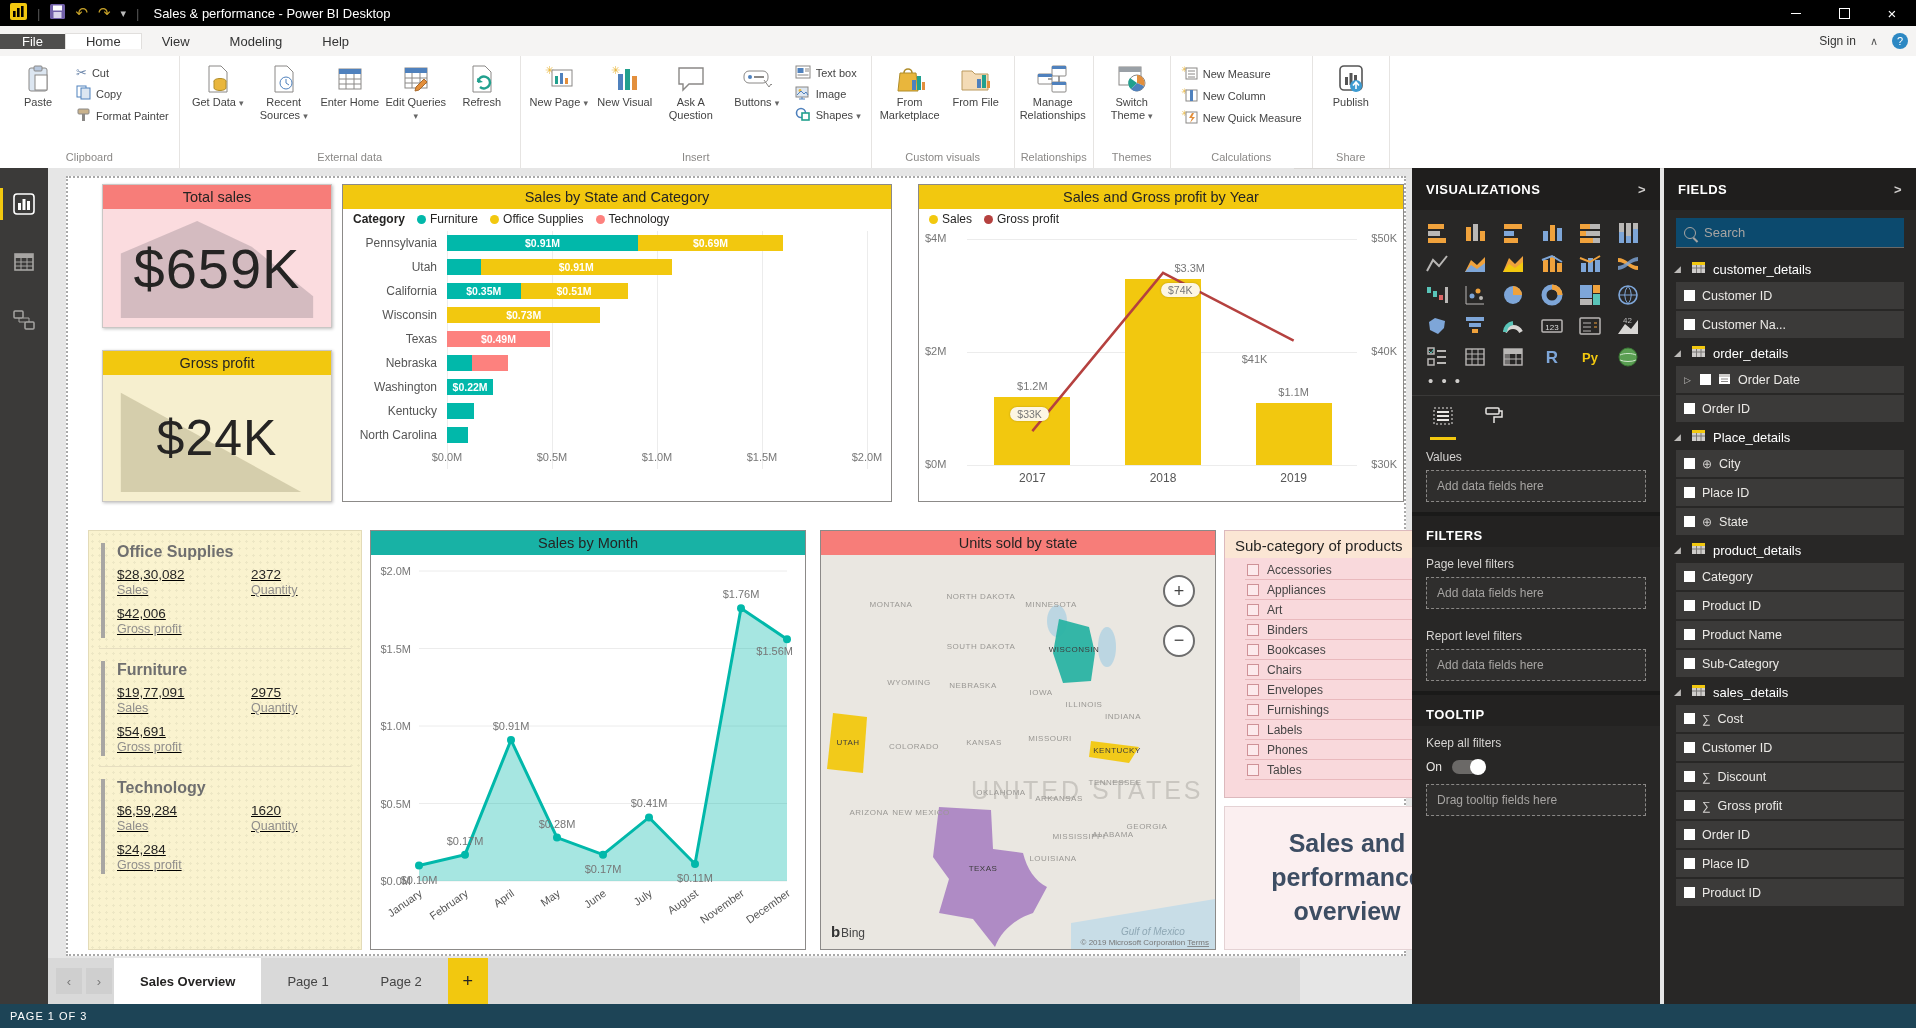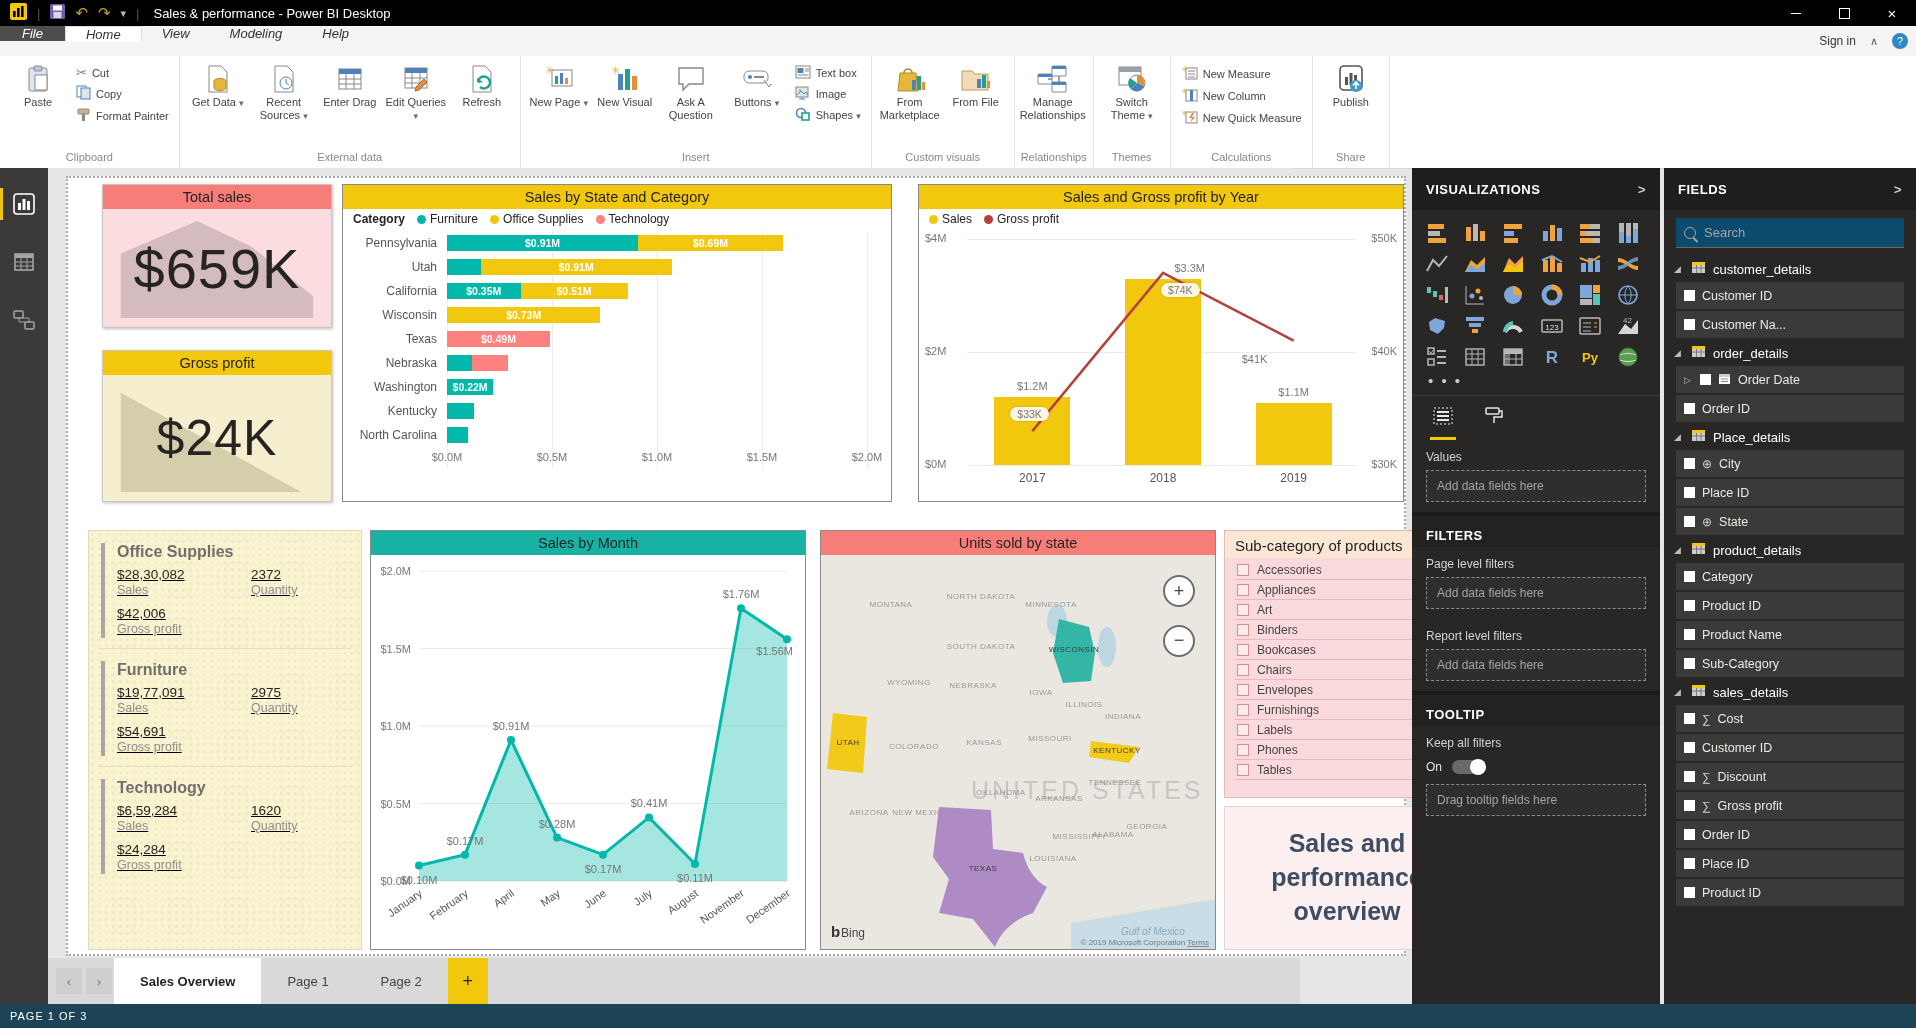--- a/index.html
+++ b/index.html
@@ -55,21 +55,21 @@
   .mrcard{background:#faf3cf;background-image:radial-gradient(rgba(0,0,0,.05) 1px,transparent 1.2px);background-size:7px 7px;border:1px solid #e3dbb8;overflow:hidden;}
   .mr-section{margin:12px 14px 10px 12px;border-left:4px solid #a8a6a3;padding-left:12px;}
   .mr-name{font-size:16px;font-weight:bold;color:#6f6f6f;margin-bottom:6px;}
   .mr-grid{display:grid;grid-template-columns:1fr 96px;row-gap:1px;text-decoration:underline;}
   .mr-val{font-size:13.5px;color:#252423;}
   .mr-lbl{font-size:12.5px;color:#8f8d8b;margin-bottom:8px;}
   .mr-sep{border:none;border-top:1px solid #e6dec0;margin:2px 10px;}
   
   .slicer{background:#f9d9dc;border:1px solid #dcb9bd;overflow:hidden;}
   .slicer-title{background:#fbe6d4;font-size:15px;color:#252423;padding:6px 10px 4px 10px;}
-  .slicer-list{padding:2px 10px;}
+  .slicer-list{padding:2px 20px;}
   .slicer-item{display:flex;align-items:center;gap:8px;font-size:12px;color:#454545;border-bottom:1px solid #e9b9bd;padding:2.5px 2px;}
   .sl-check{width:10px;height:10px;border:1px solid #cf9297;background:rgba(255,255,255,.45);}
   
   .textbox{background:#fbeff0;border:1px solid #e4d2d4;display:flex;align-items:center;justify-content:center;}
   .textbox-inner{font-family:Liberation Sans, sans-serif;font-size:25px;font-weight:600;color:#3d4d63;text-align:center;width:200px;line-height:1.35;}
   
   .mapv{border:1px solid #8c8a88;overflow:hidden;}
   .map-title{background:#f77d79;}
   
   .tabstrip{position:absolute;left:0;bottom:0;width:100%;height:46px;background:#d9d9d9;display:flex;align-items:stretch;padding-left:6px;}
@@ -142,21 +142,21 @@
           <span class="min-bar"></span>
         </span>
       <span class="win-btn">
           <span class="max-box"></span>
         </span>
       <span class="win-btn" style="font-size:15px;">×</span>
     </div>
   </header>
 
   <nav class="menubar">
-    <div id="menu-tabs" style="display:flex;align-items:flex-start;font-style:italic;">
+    <div id="menu-tabs" style="display:flex;align-items:center;">
         <div class="menu-tab file">File</div>
         <div class="menu-tab active">Home</div>
         <div class="menu-tab ">View</div>
         <div class="menu-tab ">Modeling</div>
         <div class="menu-tab ">Help</div>
       </div>
     <div class="menu-right">
       <span>Sign in</span>
       <span class="chev-up">∧</span>
       <span class="help-dot">?</span>
@@ -222,21 +222,21 @@
             <span>Recent Sources <span class="arrow">▾</span></span>
           </div>
           <div class="rbtn-lg">
             <span class="ric">
               <svg width="28" height="28" viewBox="0 0 28 28">
                 <rect x="3" y="4" width="22" height="20" fill="#fff" stroke="#8a8886"></rect>
                 <rect x="3" y="4" width="22" height="5" fill="#4f81bd"></rect>
                 <path d="M3 14 h22 M3 19 h22 M10 9 v15 M18 9 v15" stroke="#8a8886"></path>
               </svg>
             </span>
-            <span>Enter Drag</span>
+            <span>Enter Home</span>
           </div>
           <div class="rbtn-lg">
             <span class="ric">
               <svg width="28" height="28" viewBox="0 0 28 28">
                 <rect x="3" y="3" width="22" height="20" fill="#fff" stroke="#8a8886"></rect>
                 <rect x="3" y="3" width="22" height="5" fill="#4f81bd"></rect>
                 <path d="M3 13 h22 M3 18 h22 M10 8 v15 M18 8 v15" stroke="#8a8886"></path>
                 <path d="M14 22 l8-8 3 3-8 8-4 1z" fill="#e38f3c" stroke="#a96a2b"></path>
               </svg>
             </span>

